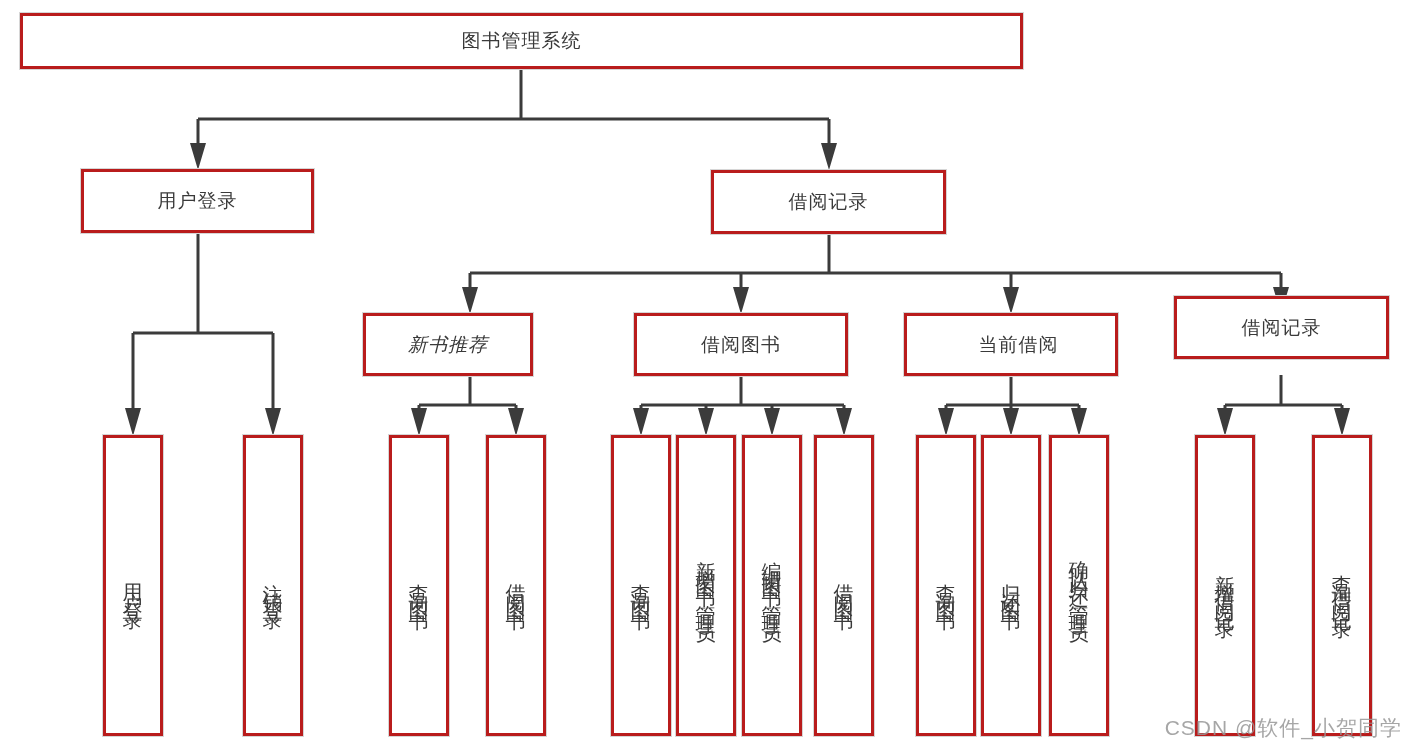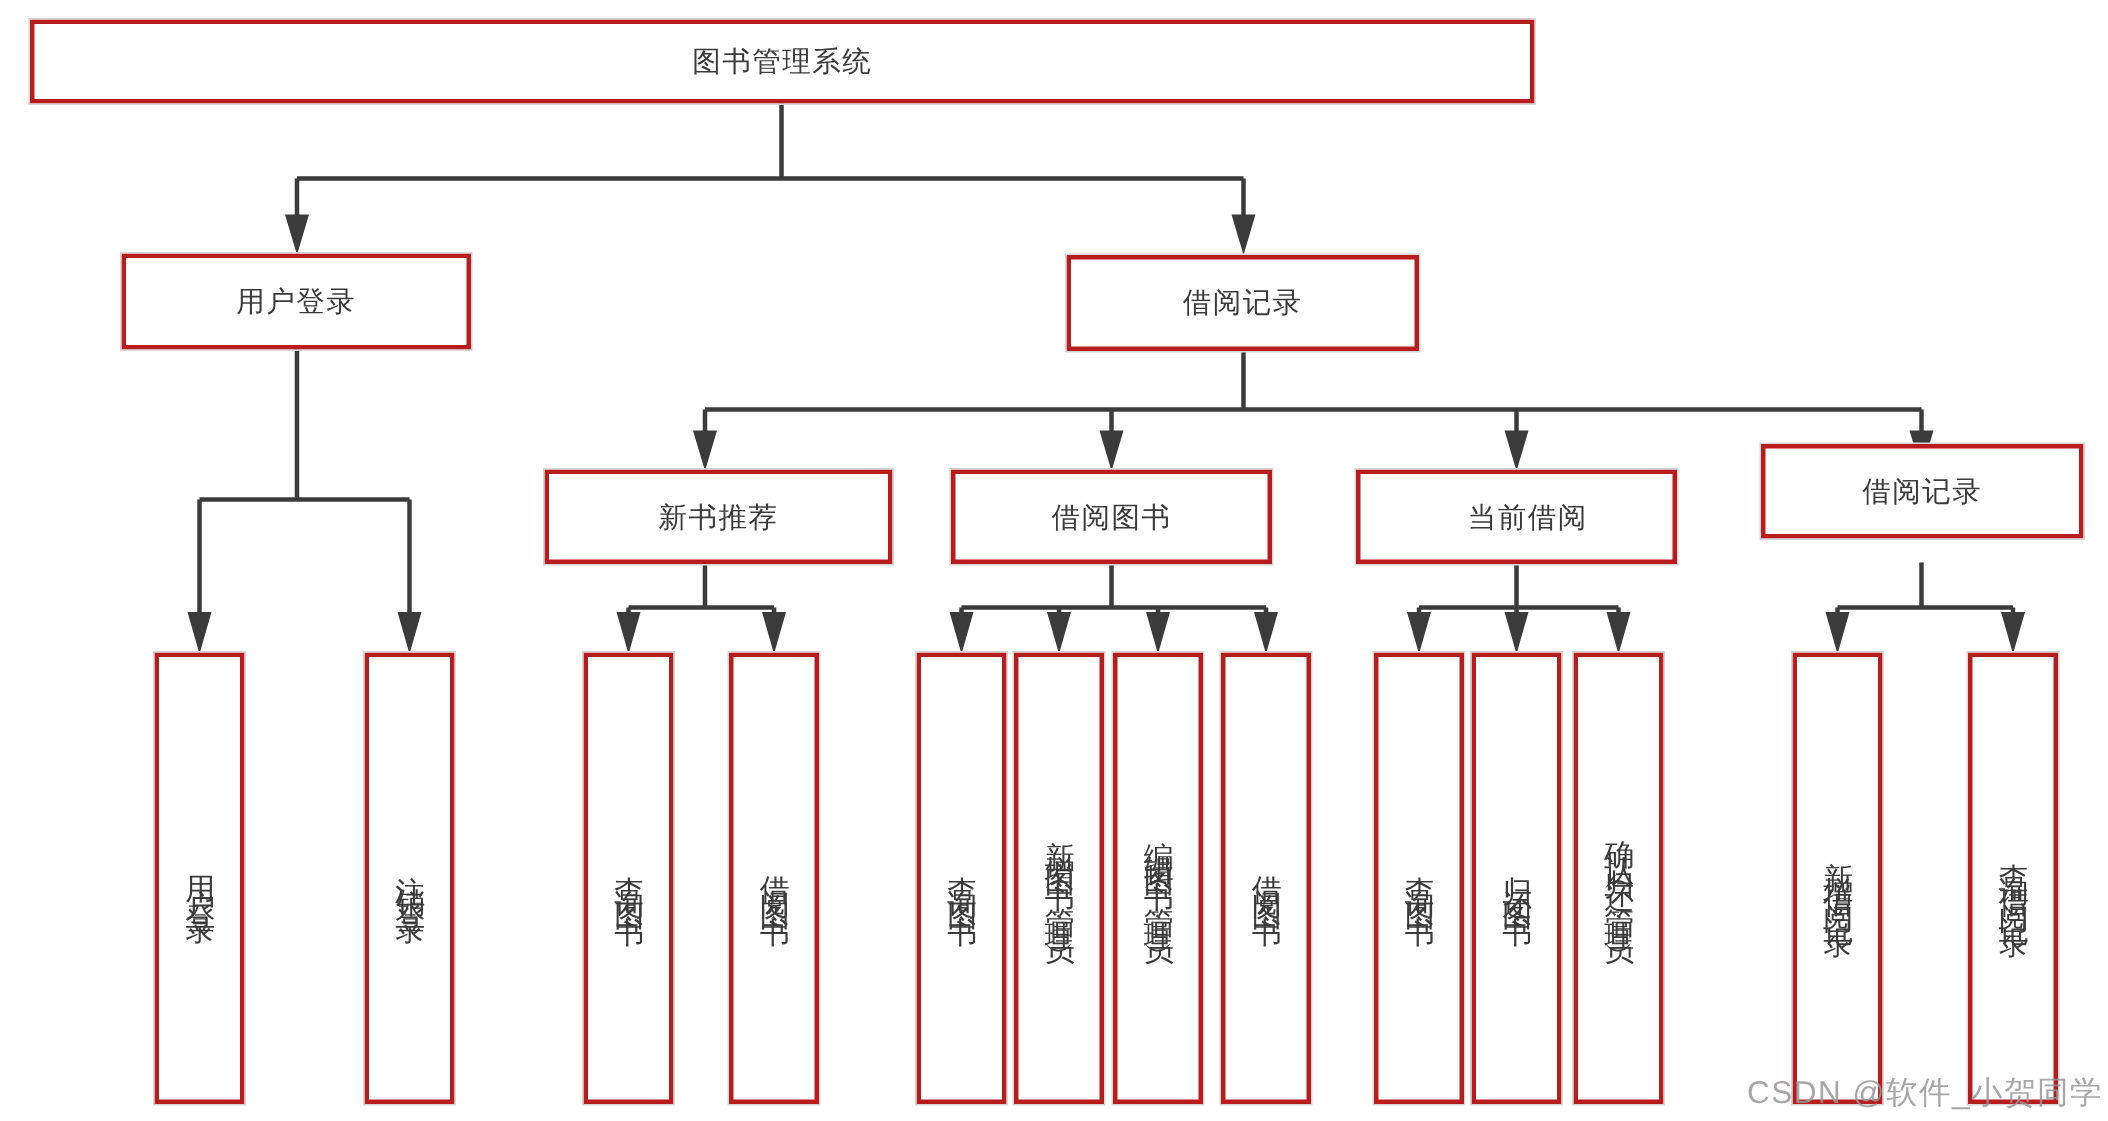--- a/index.html
+++ b/index.html
@@ -74,21 +74,21 @@
     <span class="hlabel">图书管理系统</span>
   </div>
 
   <div class="node hnode" style="left:81px; top:169px; width:233px; height:64px;">
     <span class="hlabel">用户登录</span>
   </div>
   <div class="node hnode" style="left:711px; top:170px; width:235px; height:64px;">
     <span class="hlabel">借阅记录</span>
   </div>
 
-  <div class="node hnode" style="left:363px; top:313px; width:232px; height:63px;">
+  <div class="node hnode" style="left:363px; top:313px; width:170px; height:63px;font-style:italic;">
     <span class="hlabel">新书推荐</span>
   </div>
   <div class="node hnode" style="left:634px; top:313px; width:214px; height:63px;">
     <span class="hlabel">借阅图书</span>
   </div>
   <div class="node hnode" style="left:904px; top:313px; width:214px; height:63px;padding-left:15px;">
     <span class="hlabel">当前借阅</span>
   </div>
   <div class="node hnode" style="left:1174px; top:296px; width:215px; height:63px;">
     <span class="hlabel">借阅记录</span>

